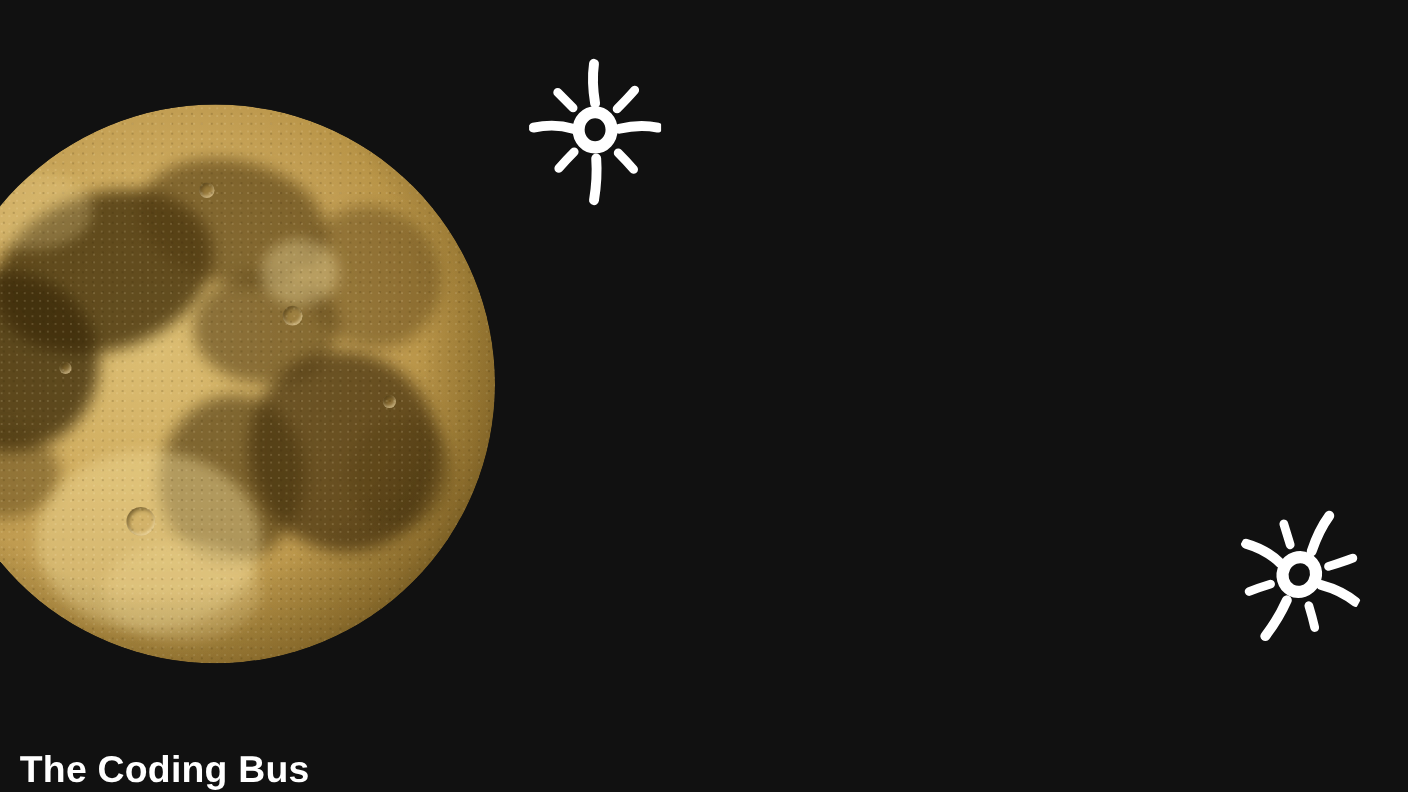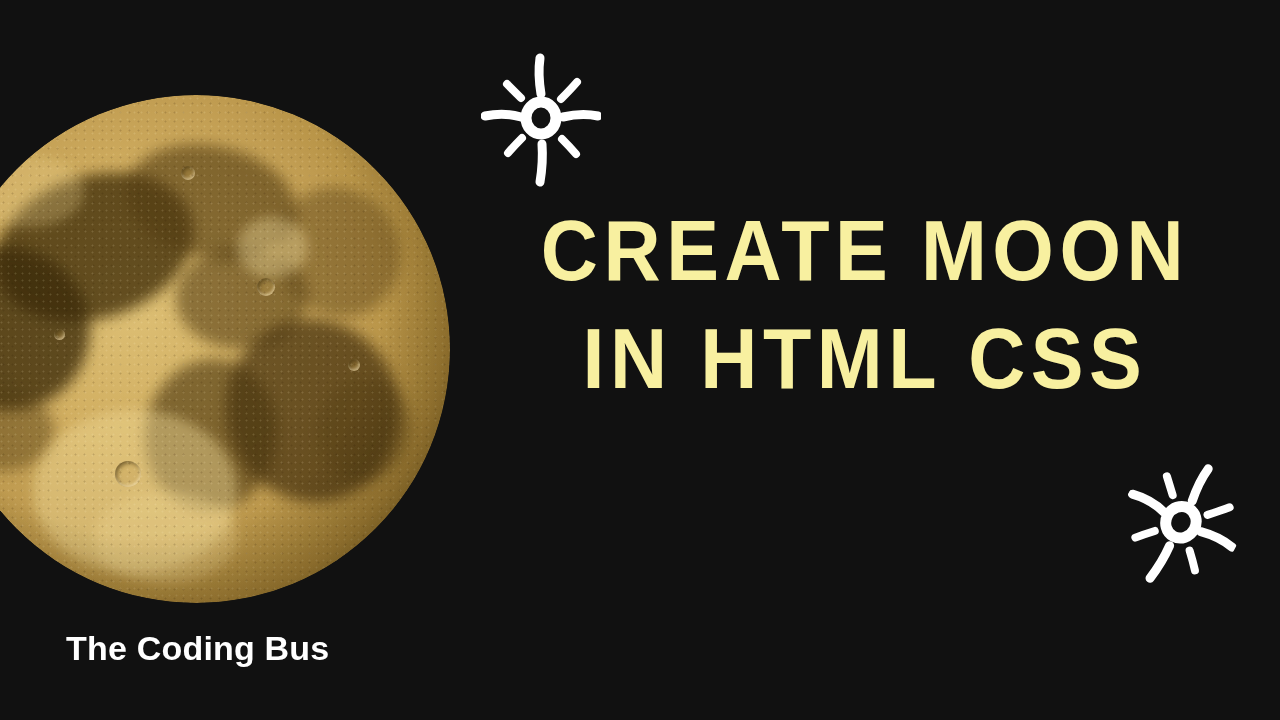--- a/index.html
+++ b/index.html
@@ -115,27 +115,26 @@
     white-space: nowrap;
   }
 
   
   .sparkle { position: absolute; }
 
   
   #watermark {
     position: absolute;
     left: 18px;
-    top: 629px;
+    top: 681px;
     font-family: "Liberation Sans", sans-serif;
     font-weight: 700;
     font-size: 34px;
     letter-spacing: 0.2px;
     color: #ffffff;
-    margin-left: 48px;
   }
 </style>
 </head>
 <body>
 
 <div id="stage" style="background: rgb(17, 17, 17);">
 
   <div id="moon-wrap">
     <div class="moon-base"></div>
     <div class="mare m1"></div>
@@ -186,20 +185,16 @@
         <path d="M4 68 C18 65, 30 66, 40 69" stroke-width="9"></path>
         <path d="M82 69 C95 66, 107 66, 117 68" stroke-width="9"></path>
         <path d="M26 36 C32 42, 36 46, 40 50" stroke-width="8"></path>
         <path d="M96 34 C90 41, 85 46, 80 51" stroke-width="8"></path>
         <path d="M27 105 C33 98, 37 94, 41 90" stroke-width="8"></path>
         <path d="M95 106 C89 99, 85 95, 81 91" stroke-width="8"></path>
       </g>
     </svg>
   </div>
 
-  <div id="headline">
-    <div class="hl-line" style="color: rgb(248, 240, 160);">CREATE MOON</div>
-    <div class="hl-line" style="color: rgb(248, 240, 160);">IN HTML CSS</div>
-  </div>
 
   <div id="watermark" style="color: rgb(255, 255, 255);">The Coding Bus</div>
 
 </div>
 
 </body></html>

